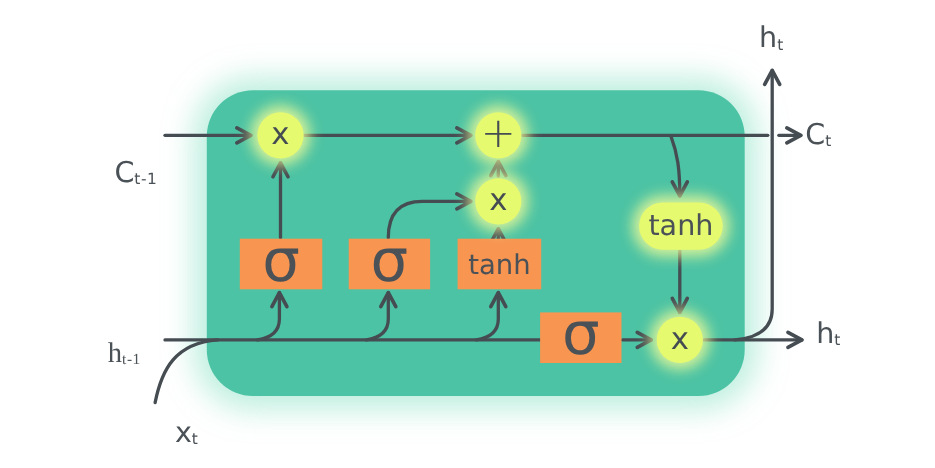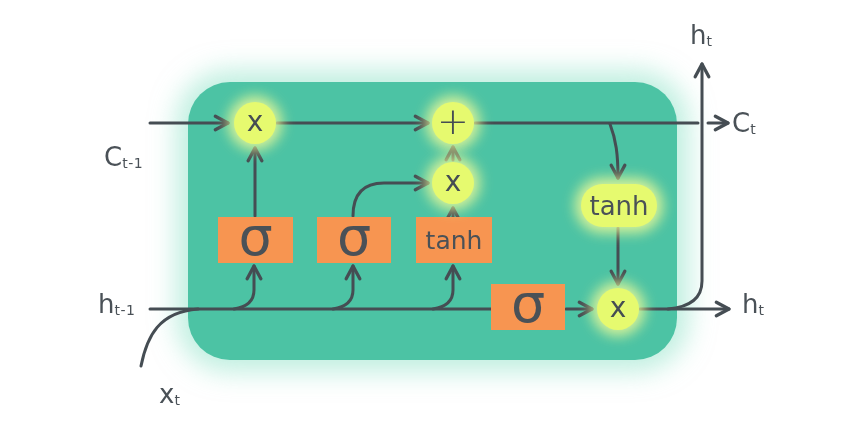--- a/index.html
+++ b/index.html
@@ -113,21 +113,21 @@
     <span>x</span>
   </div>
 
   <div class="pill">
     <span>tanh</span>
   </div>
 
   <div class="lbl" style="left:104px;top:110px;margin-top:34px;">
     <span>C</span><span class="sub">t-1</span>
   </div>
-  <div class="lbl" style="left:98px;top:291px;">
+  <div class="lbl" style="left:98px;top:308px;font-family:Liberation Serif, serif;">
     <span>h</span><span class="sub">t-1</span>
   </div>
   <div class="lbl" style="left:159px;top:381px;">
     <span>x</span><span class="sub">t</span>
   </div>
   <div class="lbl" style="left:732px;top:110px;">
     <span>C</span><span class="sub">t</span>
   </div>
   <div class="lbl" style="left:742px;top:291px;">
     <span>h</span><span class="sub">t</span>

